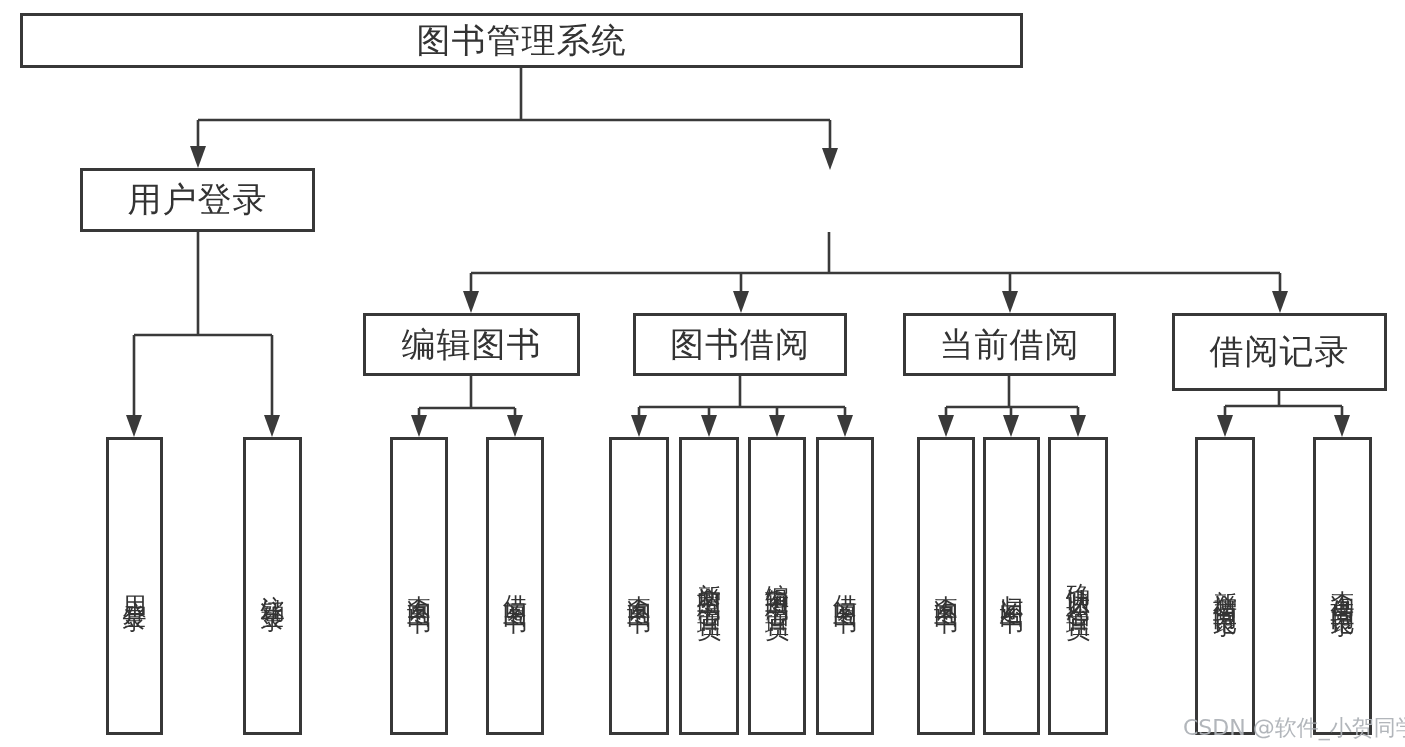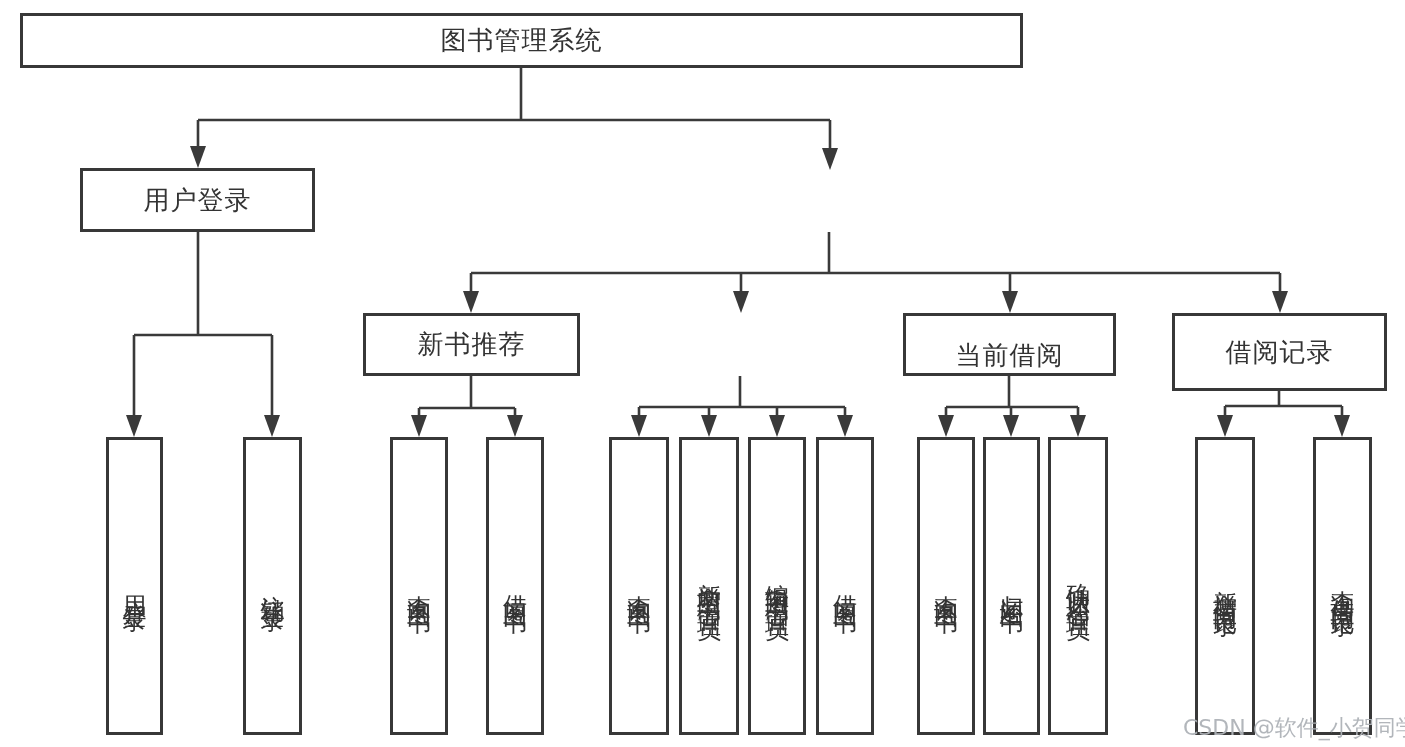--- a/index.html
+++ b/index.html
@@ -33,21 +33,21 @@
   }
   .node {
     position: absolute;
     box-sizing: border-box;
     border: 3px solid #383838;
     background: #ffffff;
     display: flex;
     align-items: center;
     justify-content: center;
     color: #333333;
-    font-size: 26px;
+    font-size: 34px;
     letter-spacing: 1px;
     white-space: nowrap;
   }
   .leaf {
     position: absolute;
     box-sizing: border-box;
     top: 437px;
     height: 298px;
     border: 3px solid #383838;
     background: #ffffff;
@@ -124,23 +124,26 @@
 
   <div class="node" style="left:20px; top:13px; width:1003px; height:55px;">
     <span>图书管理系统</span>
   </div>
 
   <div class="node" style="left:80px; top:168px; width:235px; height:64px;">
     <span>用户登录</span>
   </div>
 
   <div class="node" style="left:363px; top:313px; width:217px; height:63px;">
-    <span>新书推荐</span>
+    <span>编辑图书</span>
   </div>
-  <div class="node" style="left:903px; top:313px; width:213px; height:63px;align-items:flex-end;">
+  <div class="node" style="left:633px; top:313px; width:214px; height:63px;">
+    <span>图书借阅</span>
+  </div>
+  <div class="node" style="left:903px; top:313px; width:213px; height:63px;">
     <span>当前借阅</span>
   </div>
   <div class="node" style="left:1172px; top:313px; width:215px; height:78px;">
     <span>借阅记录</span>
   </div>
 
   <div class="leaf" style="left:106px; width:57px;">
     <span class="vtext">用户登录</span>
   </div>
   <div class="leaf" style="left:243px; width:59px;">

